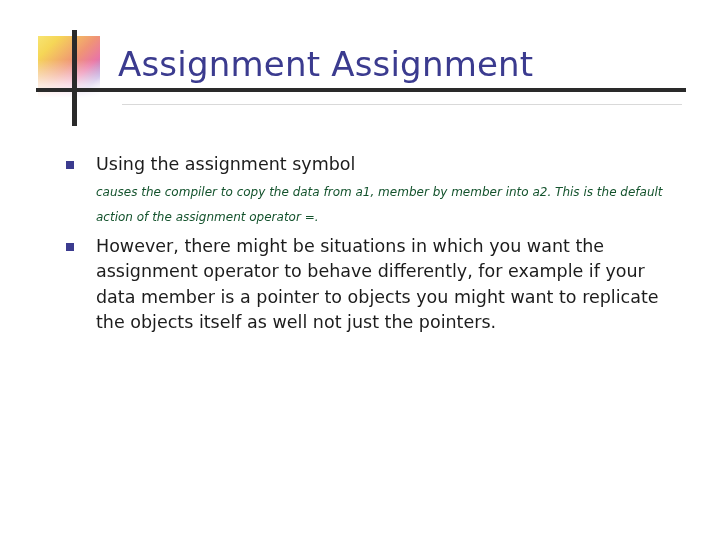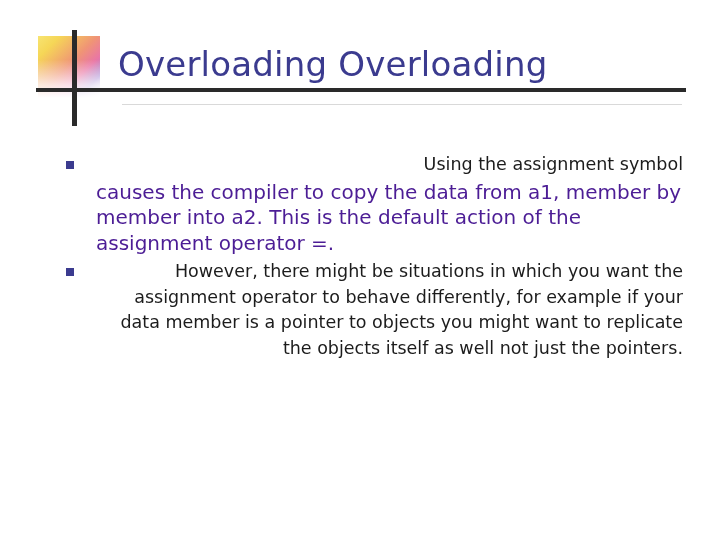--- a/index.html
+++ b/index.html
@@ -95,21 +95,20 @@
   .body {
     position: absolute;
     left: 63px;
     top: 152px;
     width: 620px;
   }
   .bullet-row {
     position: relative;
     padding-left: 33px;
     margin-bottom: 2px;
-    text-align: right;
   }
   .bullet-marker {
     position: absolute;
     left: 3px;
     top: 9px;
     width: 8px;
     height: 8px;
     background: #3b3b8f;
   }
   .bullet-text {
@@ -122,41 +121,42 @@
     padding-left: 33px;
     font-size: 17.5px;
     line-height: 25.5px;
     color: #1c1c1c;
   }
   .code-indent {
     display: inline-block;
     padding-left: 35px;
   }
   .para {
-    font-size: 20px;
+    font-size: 12px;
     line-height: 25.5px;
-    color: #4c1d95;
+    color: #14532d;
+    font-style: italic;
   }
   .gap-small { height: 3px; }
 </style>
 </head>
 <body>
 
 <div class="slide">
 
   <div class="deco">
     <div class="deco-sq"></div>
     <div class="deco-sq2"></div>
     <div class="deco-vline"></div>
     <div class="deco-hline"></div>
   </div>
 
   <div class="title-underline"></div>
 
-  <div class="title">Overloading Overloading</div>
+  <div class="title">Assignment Assignment</div>
 
   <div class="body">
 
     <div class="bullet-row">
       <span class="bullet-marker"></span>
       <div class="bullet-text">Using the assignment symbol</div>
     </div>
 
 
     <div class="code-line">

